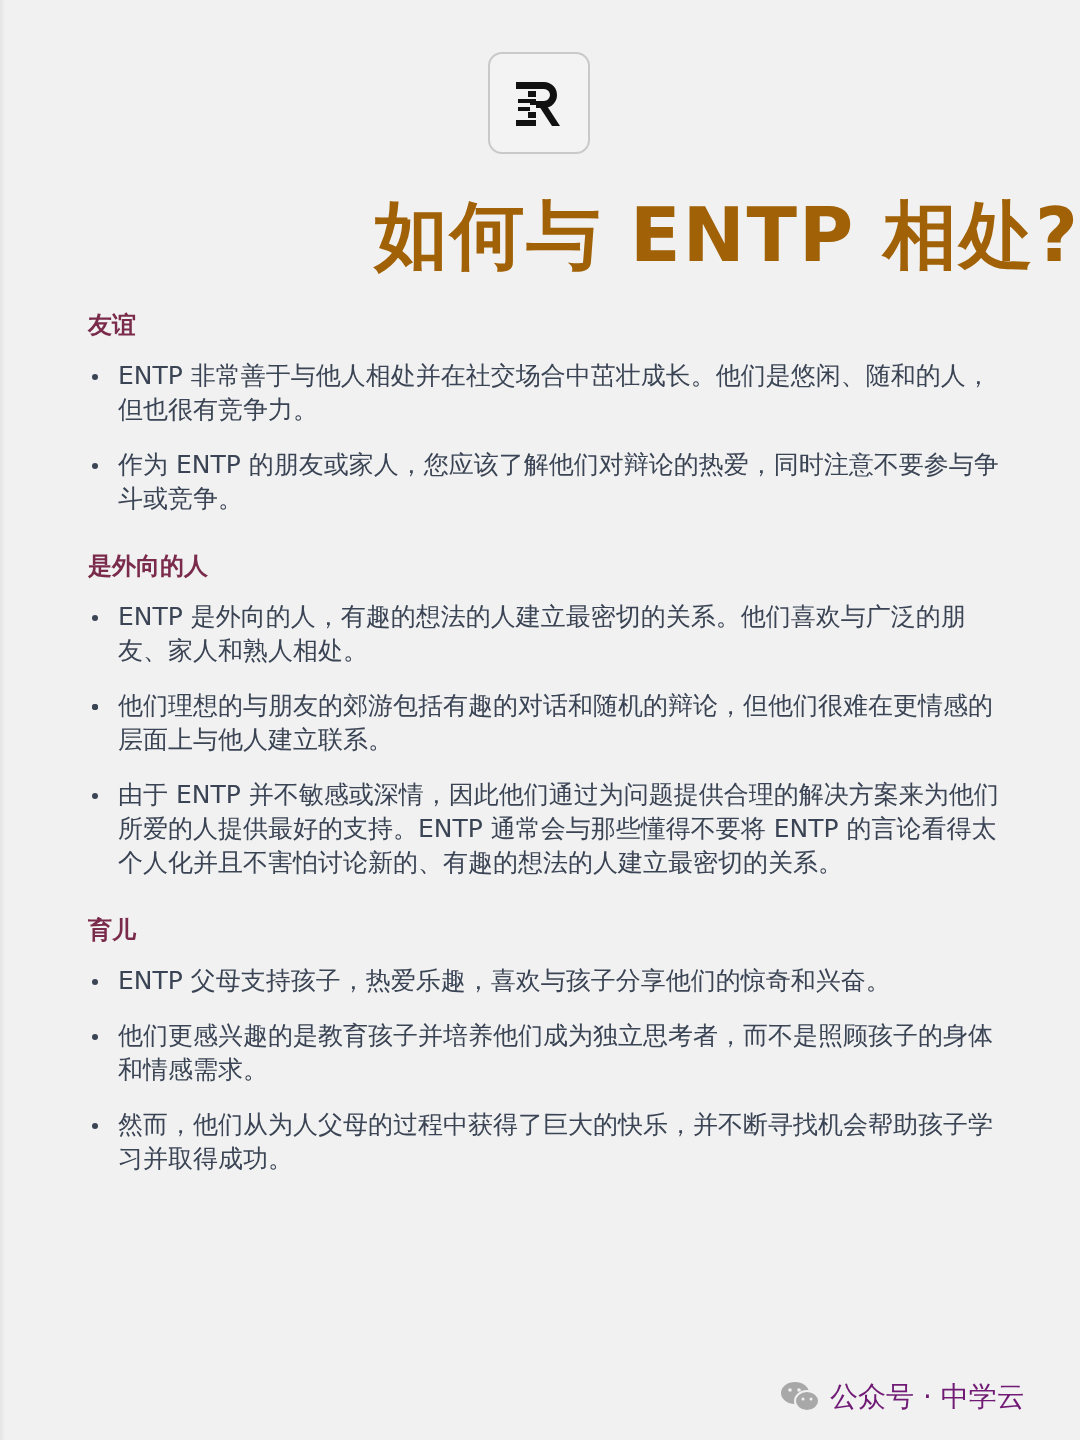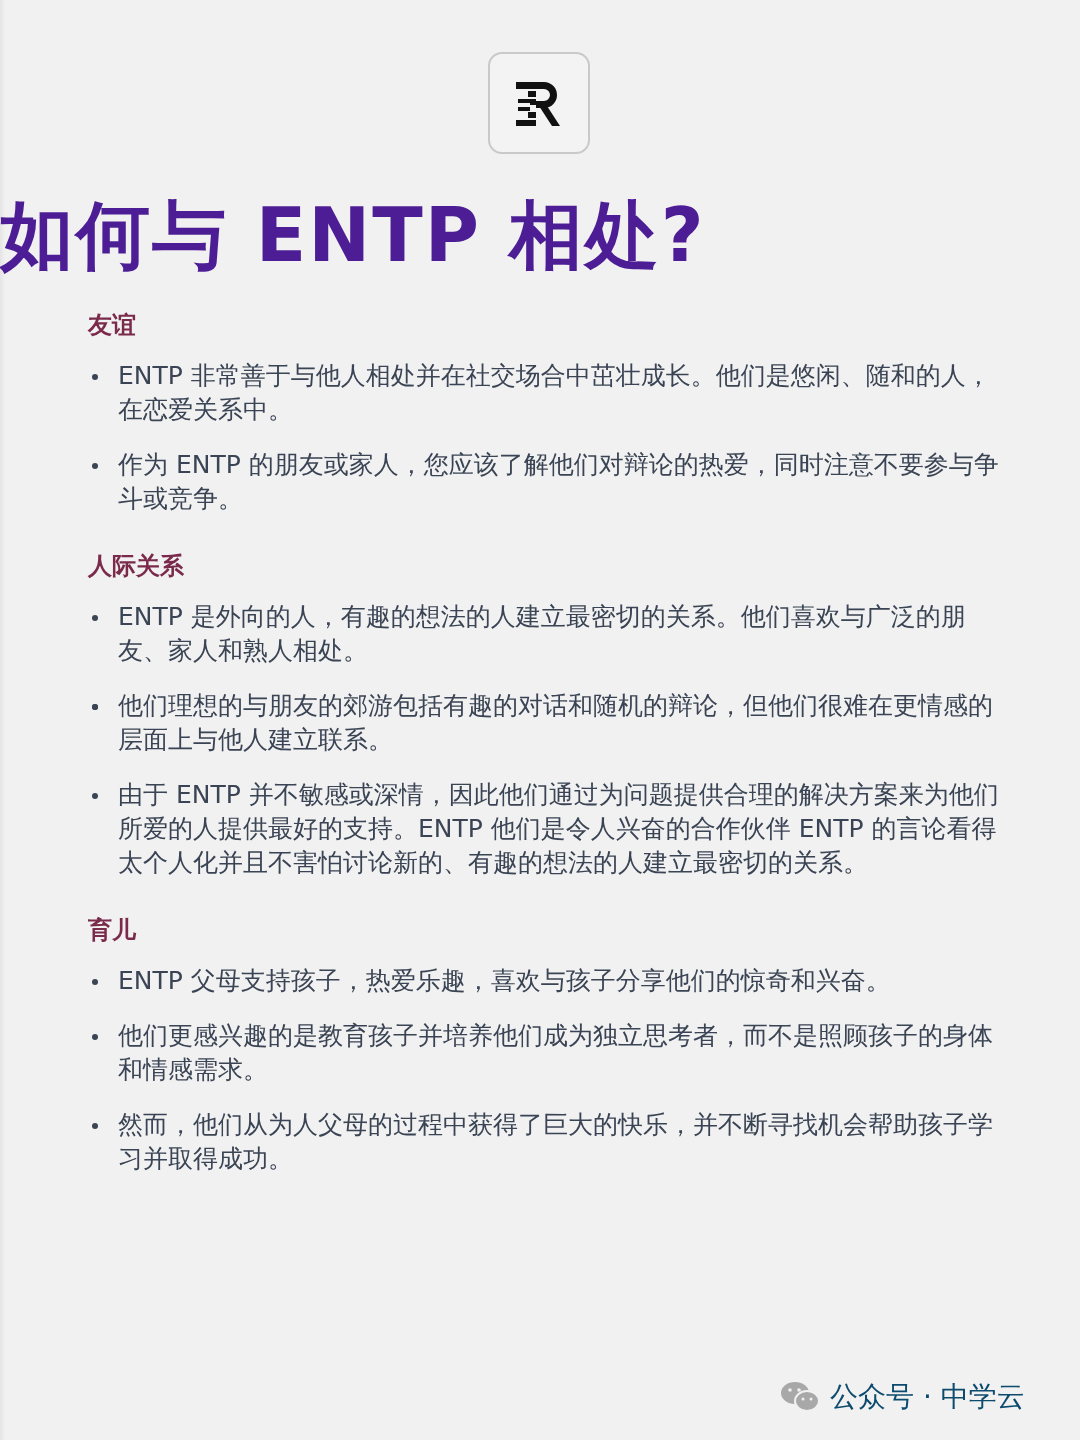--- a/index.html
+++ b/index.html
@@ -15,22 +15,22 @@
   }
   .logo-box {
     position: absolute; left: 488px; top: 52px;
     width: 102px; height: 102px; box-sizing: border-box;
     border: 2px solid #c9c9c9; border-radius: 14px;
     background: #f3f3f3;
     display: flex; align-items: center; justify-content: center;
   }
   .title {
     position: absolute; left: 0; right: 0; top: 180px;
-    text-align: left;
-    font-size: 74px; font-weight: bold; color: #4c1d95;
+    text-align: right;
+    font-size: 74px; font-weight: bold; color: #a16207;
     letter-spacing: 2px;
     line-height: 110px;
   }
   .content {
     position: absolute; left: 88px; top: 305px; width: 920px;
   }
   .section { margin-bottom: 30px; }
   .section-heading {
     color: #7a2a4a; font-size: 24px; font-weight: bold;
     line-height: 40px; margin: 0 0 14px 0;
@@ -44,21 +44,21 @@
     margin-bottom: 21px;
   }
   ul.items li .bullet {
     position: absolute; left: 4px; top: 15px;
     width: 6px; height: 6px; border-radius: 50%;
     background: #3a4454;
   }
   .watermark {
     position: absolute; left: 780px; top: 1378px;
     display: flex; align-items: center; gap: 10px;
-    color: #0c4a6e; font-size: 28px;
+    color: #701a75; font-size: 28px;
   }
 </style>
 </head>
 <body>
 
 <div class="left-edge"></div>
 
 <div class="logo-box">
   <svg width="62" height="62" viewBox="0 0 62 62">
 
@@ -76,32 +76,32 @@
     <rect x="8" y="48" width="20" height="6" fill="#111"></rect>
   </svg>
 </div>
 
 <div class="title">如何与 ENTP 相处?</div>
 
 <div class="content">
   <div class="section">
     <h2 class="section-heading">友谊</h2>
     <ul class="items">
-      <li><span class="bullet"></span><span>ENTP 非常善于与他人相处并在社交场合中茁壮成长。他们是悠闲、随和的人，在恋爱关系中。</span></li>
+      <li><span class="bullet"></span><span>ENTP 非常善于与他人相处并在社交场合中茁壮成长。他们是悠闲、随和的人，但也很有竞争力。</span></li>
       <li><span class="bullet"></span><span>作为 ENTP 的朋友或家人，您应该了解他们对辩论的热爱，同时注意不要参与争斗或竞争。</span></li>
     </ul>
   </div>
 
   <div class="section">
-    <h2 class="section-heading">人际关系</h2>
+    <h2 class="section-heading">是外向的人</h2>
     <ul class="items">
       <li><span class="bullet"></span><span>ENTP 是外向的人，有趣的想法的人建立最密切的关系。他们喜欢与广泛的朋友、家人和熟人相处。</span></li>
       <li><span class="bullet"></span></li>
       <li><span class="bullet"></span><span>他们理想的与朋友的郊游包括有趣的对话和随机的辩论，但他们很难在更情感的层面上与他人建立联系。</span></li>
-      <li><span class="bullet"></span><span>由于 ENTP 并不敏感或深情，因此他们通过为问题提供合理的解决方案来为他们所爱的人提供最好的支持。ENTP 他们是令人兴奋的合作伙伴 ENTP 的言论看得太个人化并且不害怕讨论新的、有趣的想法的人建立最密切的关系。</span></li>
+      <li><span class="bullet"></span><span>由于 ENTP 并不敏感或深情，因此他们通过为问题提供合理的解决方案来为他们所爱的人提供最好的支持。ENTP 通常会与那些懂得不要将 ENTP 的言论看得太个人化并且不害怕讨论新的、有趣的想法的人建立最密切的关系。</span></li>
     </ul>
   </div>
 
   <div class="section">
     <h2 class="section-heading">育儿</h2>
     <ul class="items">
       <li><span class="bullet"></span><span>ENTP 父母支持孩子，热爱乐趣，喜欢与孩子分享他们的惊奇和兴奋。</span></li>
       <li><span class="bullet"></span><span>他们更感兴趣的是教育孩子并培养他们成为独立思考者，而不是照顾孩子的身体和情感需求。</span></li>
       <li><span class="bullet"></span><span>然而，他们从为人父母的过程中获得了巨大的快乐，并不断寻找机会帮助孩子学习并取得成功。</span></li>
     </ul>

